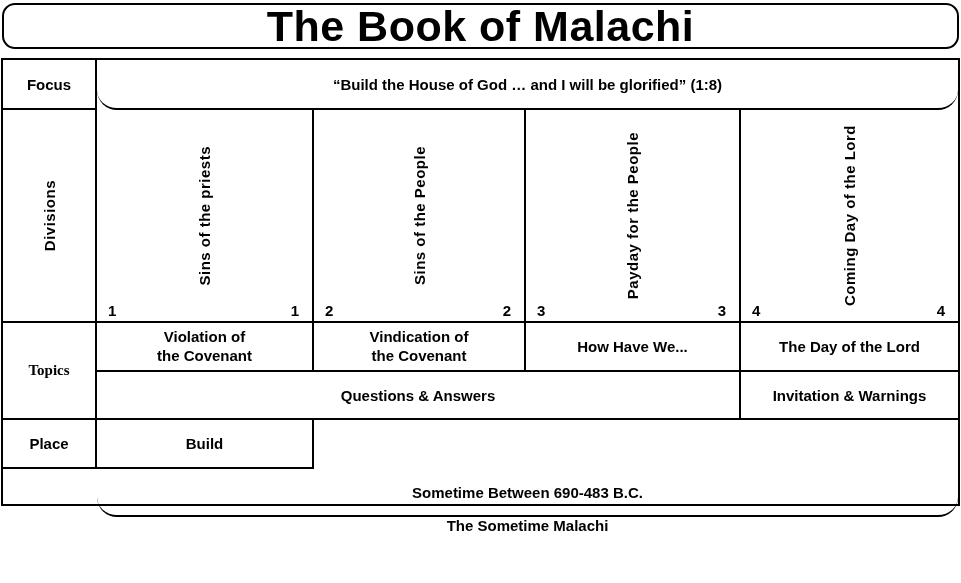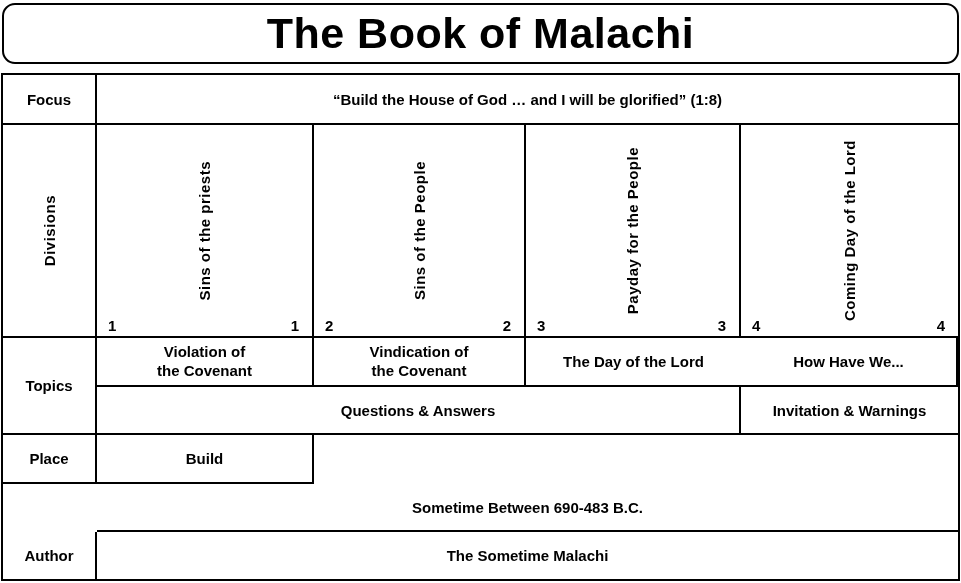--- a/index.html
+++ b/index.html
@@ -5,55 +5,55 @@
   * { margin: 0; padding: 0; box-sizing: border-box; }
   html, body {
     width: 961px; height: 583px;
     background: #ffffff;
     font-family: "Liberation Sans", sans-serif;
     color: #000000;
     overflow: hidden;
   }
   .title-box {
     margin: 3px 2px 0 2px;
-    height: 61px;
+    height: 46px;
     border: 2px solid #000;
     border-radius: 13px;
     display: flex;
     align-items: center;
     justify-content: center;
   }
   .title-text {
     font-size: 43px;
     font-weight: bold;
     letter-spacing: 0.5px;
     white-space: nowrap;
   }
   .chart {
     margin: 9px 1px 0 1px;
-    height: 508px;
+    height: 448px;
     border: 2px solid #000;
     display: grid;
     grid-template-columns: 94px 217px 212px 215px 1fr;
     grid-template-rows: 50px 213px 49px 48px 49px 48px 1fr;
   }
   .cell {
     display: flex;
     align-items: center;
     justify-content: center;
     text-align: center;
     font-weight: bold;
     font-size: 15px;
     position: relative;
   }
   .br { border-right: 2px solid #000; }
   .bb { border-bottom: 2px solid #000; }
-  .span4 { grid-column: 2 / span 4; }
+  .span4 { grid-column: 2 / span 4; border-radius: 20px; }
   .span3 { grid-column: 2 / span 3; }
-  .rowspan2 { grid-row: span 2; }
+  .rowspan2 { grid-row: span 2; font-family: Liberation Serif, serif; }
   .vtext {
     writing-mode: vertical-rl;
     transform: rotate(180deg);
     white-space: nowrap;
     font-weight: bold;
     font-size: 15px;
     letter-spacing: 0.5px;
   }
   .division-cell { position: relative; }
   .chapter-num {
@@ -102,27 +102,26 @@
     <span class="chapter-num start">4</span>
     <span class="chapter-num end">4</span>
   </div>
 
   <div class="cell br bb rowspan2">Topics</div>
 
   <div class="cell br bb preline">Violation of
 the Covenant</div>
   <div class="cell br bb preline">Vindication of
 the Covenant</div>
+  <div class="cell br bb">How Have We...</div>
   <div class="cell bb">The Day of the Lord</div>
-  <div class="cell br bb">How Have We...</div>
 
   <div class="cell br bb span3">Questions &amp; Answers</div>
   <div class="cell bb">Invitation &amp; Warnings</div>
 
   <div class="cell br bb">Place</div>
 
   <div class="cell br bb">Build</div>
   <div class="cell bb span4">Sometime Between 690-483 B.C.</div>
 
-  <div class="cell br">Author</div>
   <div class="cell span4">The Sometime Malachi</div>
 
 </div>
 
 </body></html>

